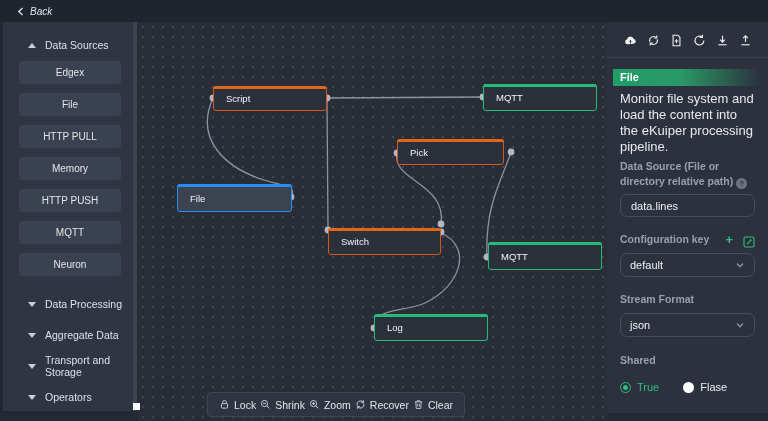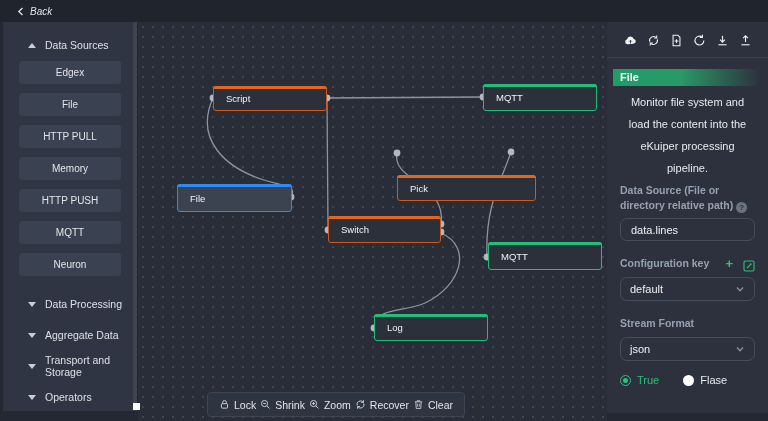--- a/index.html
+++ b/index.html
@@ -40,21 +40,21 @@
 
   
   .inspector { position:absolute; left:607px; top:22px; width:161px; height:391px; background:#2c313d; }
   .insp-icons { display:flex; align-items:center; justify-content:center; gap:10px; height:29px; padding-top:6px; }
   .insp-icons .ricon { width:13px; height:13px; color:#eef1f5; cursor:pointer; }
   .insp-icons .ricon svg { width:13px; height:13px; }
   .insp-divider { border-top:1px solid #3a4150; margin-top:6px; }
   .insp-title { margin:11px 3px 0 6px; height:17px; line-height:17px; padding-left:7px; font-size:11px; font-weight:bold; color:#fff;
                 background:linear-gradient(90deg, #1f9d69 0%, #2a9867 45%, rgba(44,49,61,0.08) 97%); }
   .insp-body { padding:5px 13px 0 13px; }
-  .insp-desc { font-size:11px; line-height:22px; color:#e8ebf0;text-align:center; }
+  .insp-desc { font-size:13px; line-height:16px; color:#e8ebf0; }
   .insp-label { margin-top:4px; font-size:10.5px; font-weight:bold; line-height:15px; color:#97a0b0; }
   .q-icon { display:inline-block; width:11px; height:11px; border-radius:50%; background:#6b7381; color:#2c313d;
             font-size:8px; font-weight:bold; text-align:center; line-height:11px; vertical-align:-1px; }
   .insp-input { margin-top:5px; width:100%; height:23px; background:transparent; border:1px solid #454c5a; border-radius:7px;
                 color:#eef1f5; font-size:11px; padding:0 10px; font-family:"Liberation Sans",sans-serif; outline:none; }
   .row-between { display:flex; align-items:center; margin-top:15px; }
   .row-between .spacer { flex:1; }
   .plus-icon { color:#2fbe7d; font-size:13px; font-weight:bold; cursor:pointer; margin-right:10px; line-height:12px; }
   .edit-icon { width:12px; height:12px; color:#2fbe7d; cursor:pointer; }
   .select { margin-top:6px; height:24px; border:1px solid #454c5a; border-radius:7px; display:flex; align-items:center;
@@ -147,29 +147,29 @@
       </svg>
     <div id="node-layer">
         <div class="node" style="left: 75px; top: 64px; width: 114px; height: 25px; border-color: rgb(207, 90, 29);">
           <div class="top-accent" style="background: rgb(226, 102, 28);"></div>
           <span class="node-label">Script</span>
         </div>
         <div class="node" style="left: 345px; top: 62px; width: 114px; height: 27px; border-color: rgb(35, 189, 119);">
           <div class="top-accent" style="background: rgb(35, 189, 119);"></div>
           <span class="node-label">MQTT</span>
         </div>
-        <div class="node" style="left: 259px; top: 117px; width: 139px; height: 26px; border-color: rgb(207, 90, 29); margin-top: 36px;">
+        <div class="node" style="left: 259px; top: 117px; width: 107px; height: 26px; border-color: rgb(207, 90, 29);">
           <div class="top-accent" style="background: rgb(226, 102, 28);"></div>
           <span class="node-label">Pick</span>
         </div>
         <div class="node" style="left: 39px; top: 162px; width: 115px; height: 28px; border-color: rgb(45, 140, 240); background: rgb(59, 66, 80);">
           <div class="top-accent" style="background: rgb(45, 140, 240);"></div>
           <span class="node-label">File</span>
         </div>
-        <div class="node" style="left: 190px; top: 194px; width: 113px; height: 27px; border-color: rgb(207, 90, 29);">
+        <div class="node" style="left: 190px; top: 206px; width: 113px; height: 27px; border-color: rgb(207, 90, 29);">
           <div class="top-accent" style="background: rgb(226, 102, 28);"></div>
           <span class="node-label">Switch</span>
         </div>
         <div class="node" style="left: 350px; top: 220px; width: 114px; height: 28px; border-color: rgb(35, 189, 119);">
           <div class="top-accent" style="background: rgb(35, 189, 119);"></div>
           <span class="node-label">MQTT</span>
         </div>
         <div class="node" style="left: 236px; top: 292px; width: 114px; height: 27px; border-color: rgb(35, 189, 119);">
           <div class="top-accent" style="background: rgb(35, 189, 119);"></div>
           <span class="node-label">Log</span>
@@ -291,20 +291,21 @@
       </div>
       <div class="insp-label" style="margin-top:15px;">Stream Format</div>
       <div class="select">
         <span>json</span>
         <span style="display:flex;">
           <svg viewBox="0 0 10 10">
               <path d="M2 3.5 5 6.7 8 3.5" fill="none" stroke="currentColor" stroke-width="1.3"></path>
             </svg>
         </span>
       </div>
+      <div class="insp-label" style="margin-top:16px;">Shared</div>
       <div class="radio-row" id="radio-row">
           <div class="radio-opt sel">
             <span class="radio-circ"></span>
             <span>True</span>
           </div>
           <div class="radio-opt unsel">
             <span class="radio-circ"></span>
             <span>Flase</span>
           </div>
         </div>

